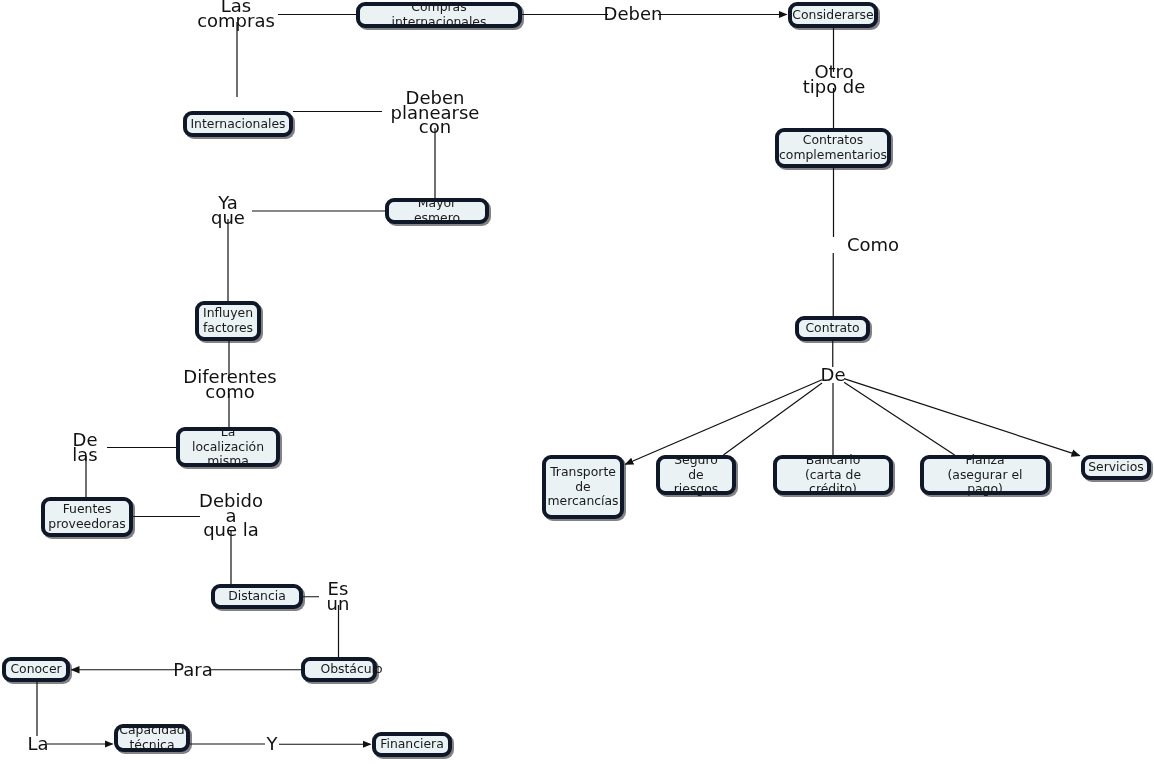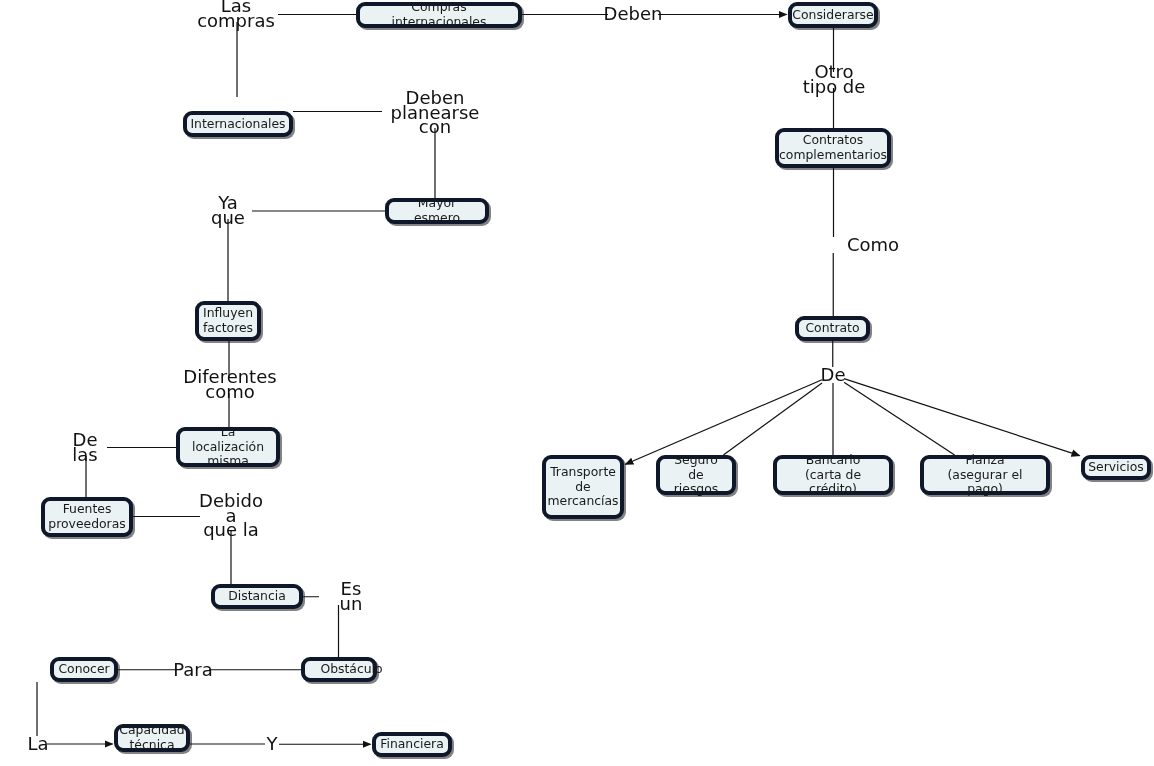--- a/index.html
+++ b/index.html
@@ -118,36 +118,36 @@
 riesgos</div>
       <div class="node" style="left: 773px; top: 455px; width: 120px; height: 40px;">Bancario
 (carta de crédito)</div>
       <div class="node" style="left: 920px; top: 455px; width: 130px; height: 40px;">Fianza
 (asegurar el pago)</div>
       <div class="node" style="left: 1081px; top: 455px; width: 70px; height: 25px;">Servicios</div>
       <div class="node" style="left: 41px; top: 497px; width: 92px; height: 40px;">Fuentes
 proveedoras</div>
       <div class="node" style="left: 195px; top: 584px; width: 92px; height: 25px; margin-left: 16px;">Distancia</div>
       <div class="node" style="left: 301px; top: 657px; width: 76px; height: 25px; padding-left: 31px;">Obstáculo</div>
-      <div class="node" style="left: 2px; top: 657px; width: 68px; height: 25px; margin-left: 48px;">Conocer</div>
+      <div class="node" style="left: 2px; top: 657px; width: 68px; height: 25px;">Conocer</div>
       <div class="node" style="left: 114px; top: 724px; width: 76px; height: 28px;">Capacidad
 técnica</div>
       <div class="node" style="left: 372px; top: 732px; width: 80px; height: 25px;">Financiera</div>
     </div>
   <div id="labels-layer">
       <div class="linklabel" style="left: 194px; top: 6px; width: 84px; height: 16px;">Las compras</div>
       <div class="linklabel" style="left: 608px; top: 6px; width: 50px; height: 16px;">Deben</div>
       <div class="linklabel" style="left: 795px; top: 72px; width: 78px; height: 16px;">Otro tipo de</div>
       <div class="linklabel" style="left: 382px; top: 98px; width: 106px; height: 30px;">Deben planearse
 con</div>
       <div class="linklabel" style="left: 204px; top: 203px; width: 48px; height: 16px;">Ya que</div>
       <div class="linklabel" style="left: 852px; top: 237px; width: 42px; height: 16px;">Como</div>
       <div class="linklabel" style="left: 180px; top: 377px; width: 100px; height: 16px;">Diferentes como</div>
       <div class="linklabel" style="left: 822px; top: 367px; width: 22px; height: 16px;">De</div>
       <div class="linklabel" style="left: 63px; top: 440px; width: 44px; height: 16px;">De las</div>
       <div class="linklabel" style="left: 200px; top: 501px; width: 62px; height: 30px;">Debido a
 que la</div>
-      <div class="linklabel" style="left: 332px; top: 589px; width: 38px; height: 16px;">Es un</div>
+      <div class="linklabel" style="left: 319px; top: 589px; width: 38px; height: 16px;">Es un</div>
       <div class="linklabel" style="left: 177px; top: 662px; width: 32px; height: 16px;">Para</div>
       <div class="linklabel" style="left: 29px; top: 736px; width: 18px; height: 16px;">La</div>
       <div class="linklabel" style="left: 265px; top: 736px; width: 14px; height: 16px;">Y</div>
     </div>
 </div>
 
 </body></html>

